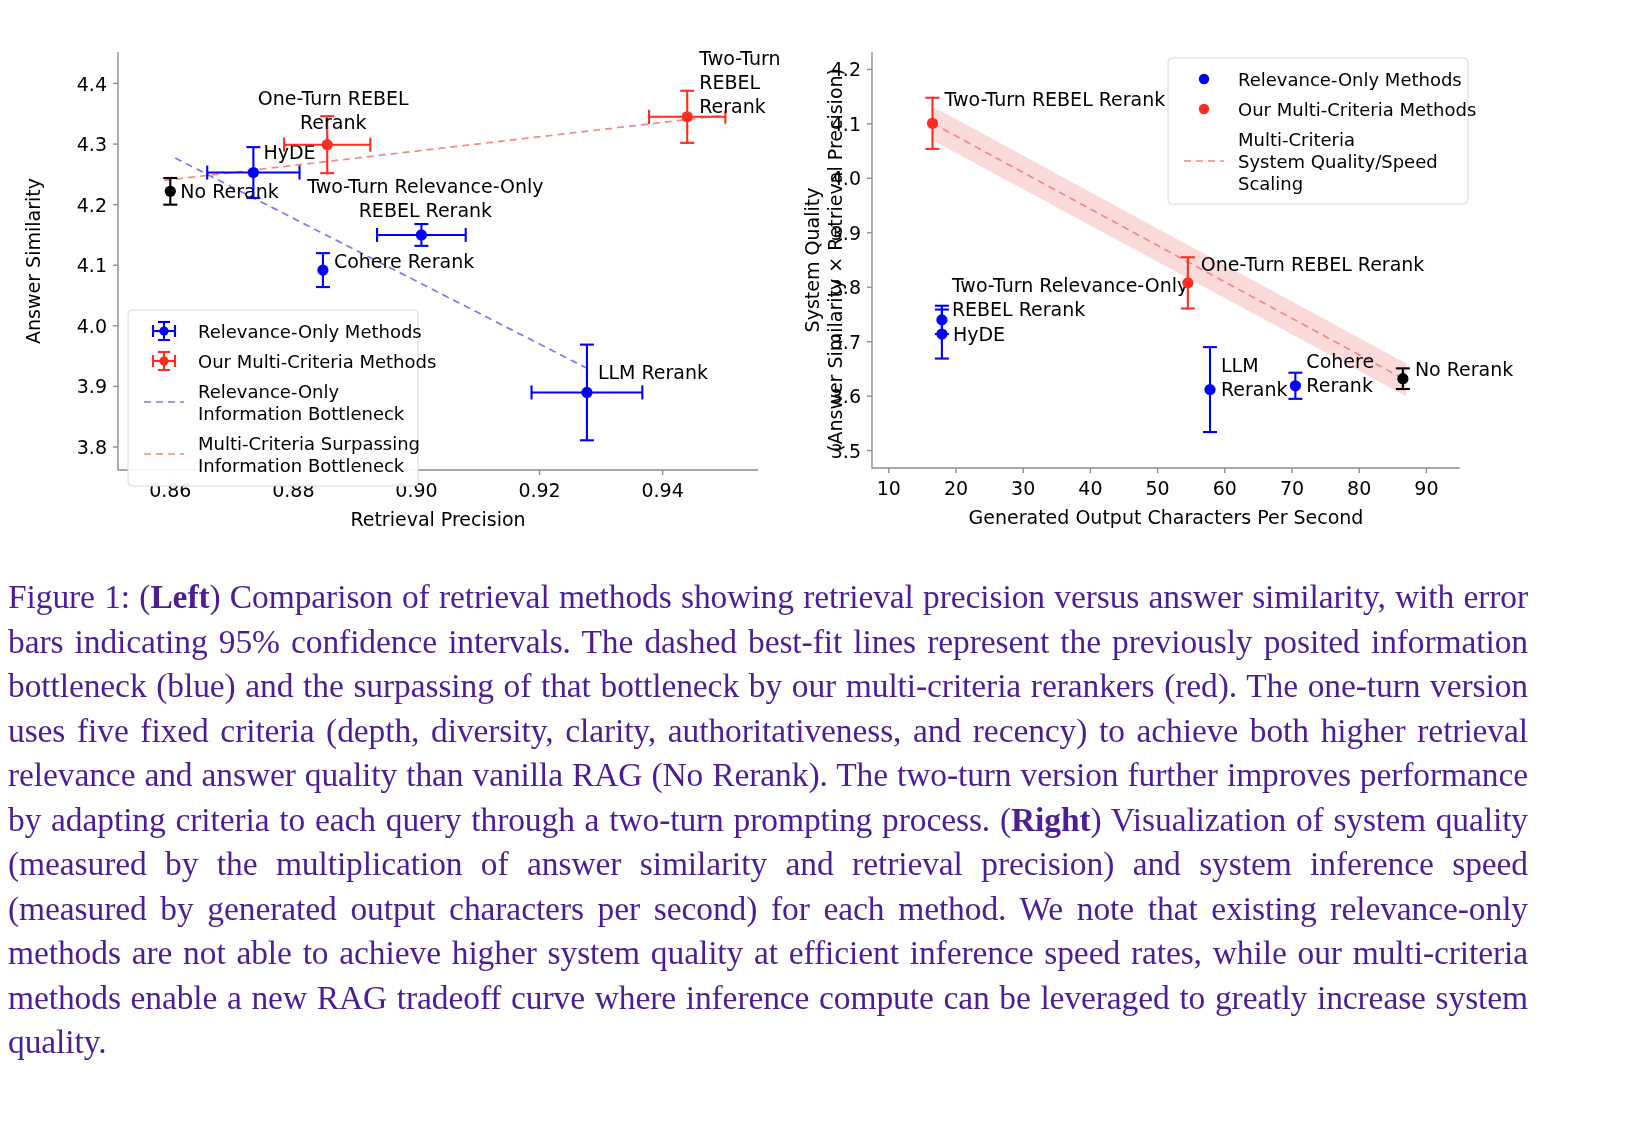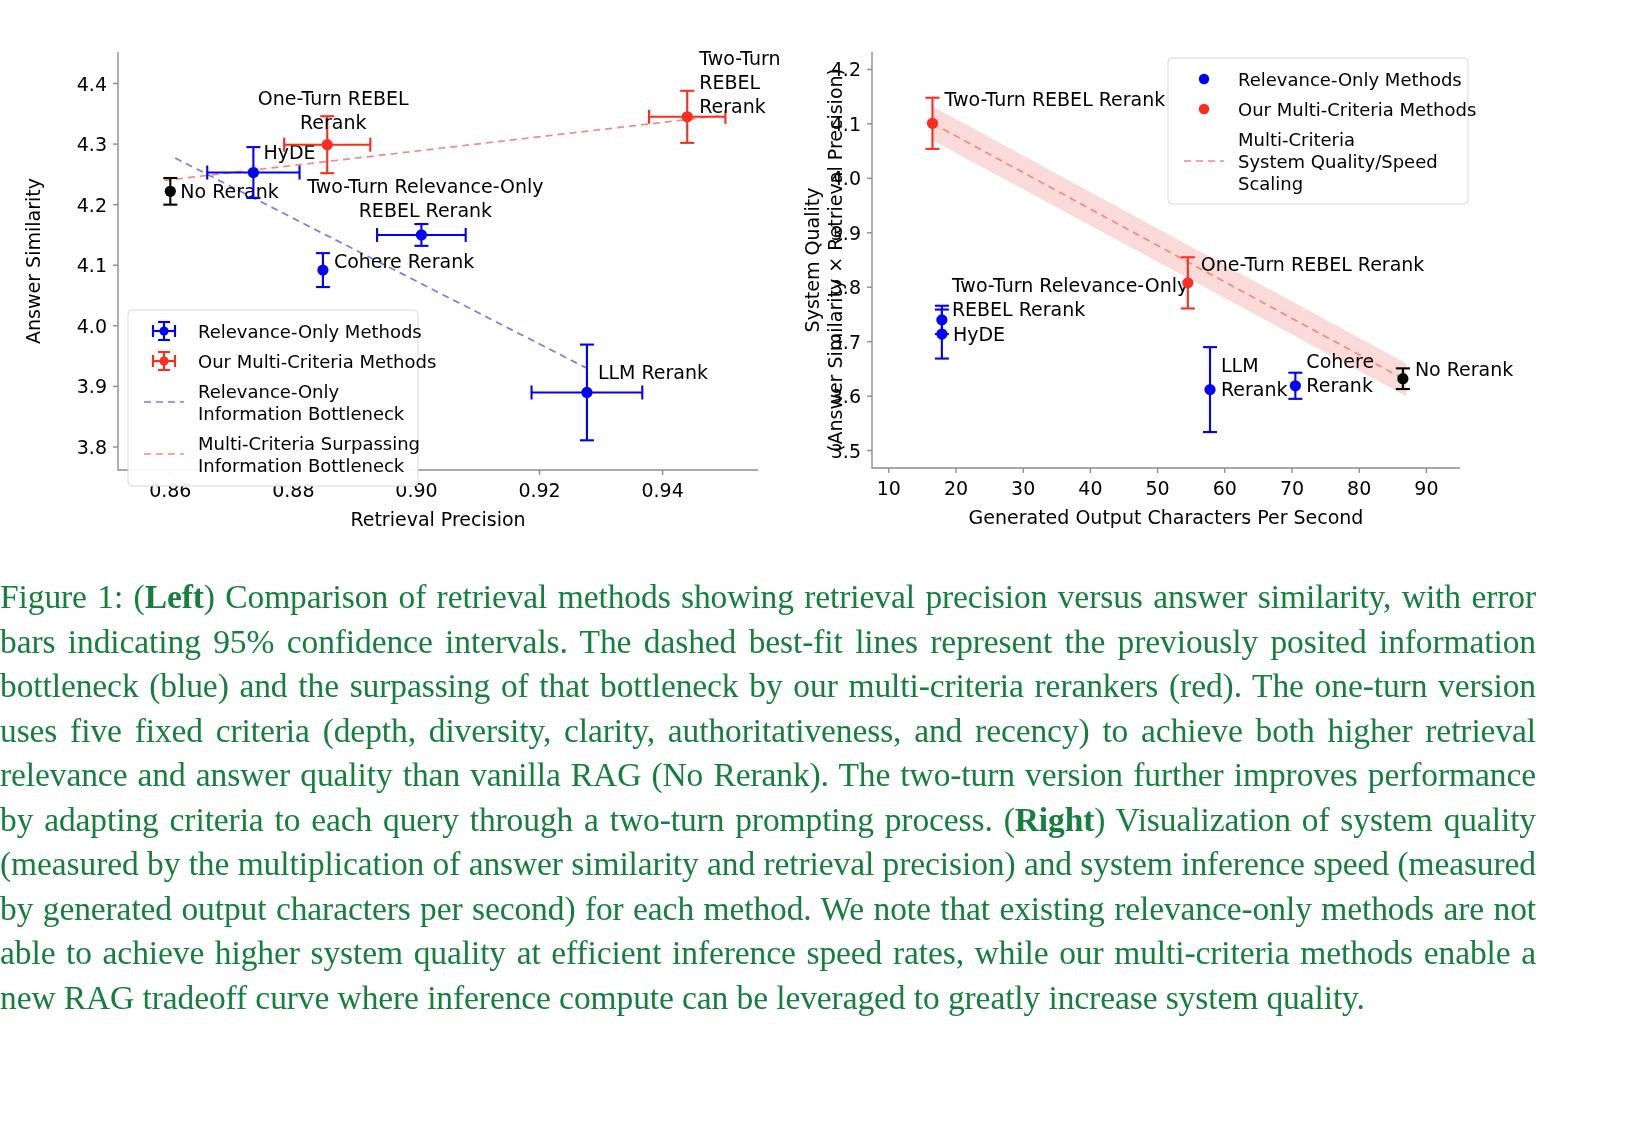--- a/index.html
+++ b/index.html
@@ -80,26 +80,26 @@
   .band {
     stroke: none;
   }
 
   #caption {
     position: absolute;
     left: 0;
     top: 575px;
     width: 1536px;
     box-sizing: border-box;
-    padding: 0 0;
+    padding: 0 8px;
     font-family: "Liberation Serif", "DejaVu Serif", serif;
     font-size: 33.5px;
     line-height: 44.5px;
     text-align: justify;
-    color: #15803d;
+    color: #4c1d95;
     letter-spacing: -0.1px;
   }
   #caption b { font-weight: bold; }
 </style>
 </head>
 <body>
 
 <div id="figure-root">
 
   <div class="charts-row">

